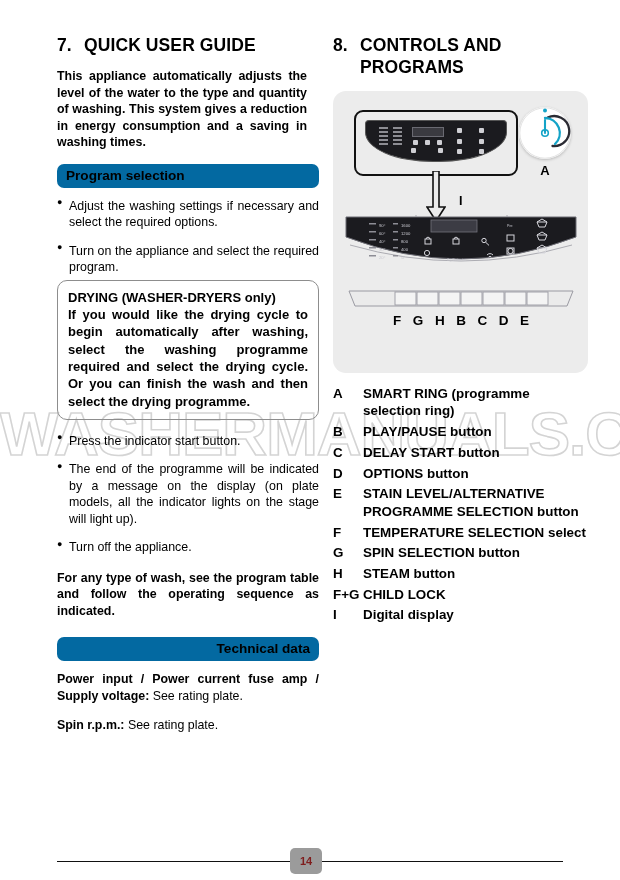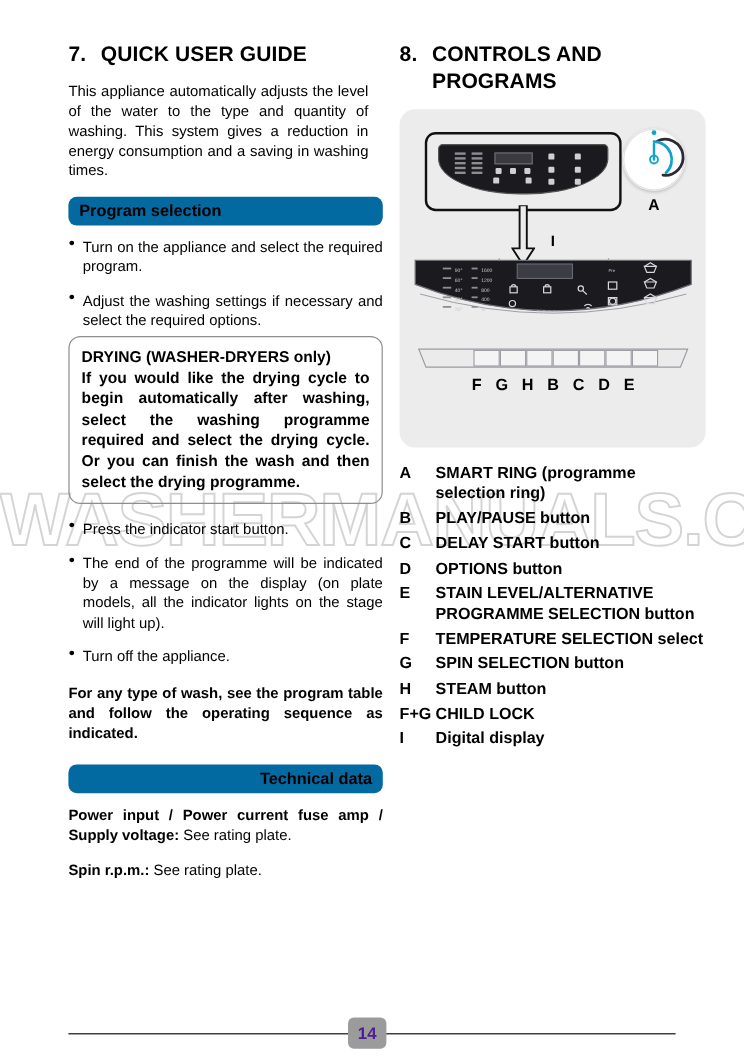--- a/index.html
+++ b/index.html
@@ -72,20 +72,21 @@
     display: inline-block;
     vertical-align: top;
   }
   h1.section-title.right .ttl { width: 205px; }
 
   p.body {
     font-size: 12.4px;
     line-height: 1.33;
     margin: 0 12px 13px 0;
     text-align: justify;
+    font-weight: bold;
   }
 
   .bar {
     background: #0369a1;
     border-radius: 7px;
     padding: 4px 9px 5px 9px;
     font-size: 13.6px;
     font-weight: bold;
     margin: 4px 0 10px 0;
   }
@@ -304,22 +305,22 @@
     background: #111;
   }
   .footer .pagenum {
     position: absolute;
     left: 290px;
     top: 3px;
     width: 32px;
     height: 26px;
     background: #9b9b9b;
     border-radius: 5px;
-    color: #4c1d95;
-    font-size: 14px;
+    color: #7f1d1d;
+    font-size: 11px;
     font-weight: bold;
     display: flex;
     align-items: center;
     justify-content: center;
   }
 </style>
 </head>
 <body>
 
 <div class="watermark">WASHERMANUALS.COM</div>
@@ -330,22 +331,22 @@
 
     <h1 class="section-title">
       <span class="num">7.</span><span class="ttl">QUICK USER GUIDE</span>
     </h1>
 
     <p class="body">This appliance automatically adjusts the level of the water to the type and quantity of washing. This system gives a reduction in energy consumption and a saving in washing times.</p>
 
     <div class="bar">Program selection</div>
 
     <ul class="bullets">
+      <li>Adjust the washing settings if necessary and select the required options.</li>
       <li>Turn on the appliance and select the required program.</li>
-      <li>Adjust the washing settings if necessary and select the required options.</li>
     </ul>
 
     <div class="notebox">
       <span class="nb-line">DRYING (WASHER-DRYERS only)</span>
       <span>If you would like the drying cycle to begin automatically after washing, select the washing programme required and select the drying cycle. Or you can finish the wash and then select the drying programme.</span>
     </div>
 
     <ul class="bullets">
       <li>Press the indicator start button.</li>
       <li>The end of the programme will be indicated by a message on the display (on plate models, all the indicator lights on the stage will light up).</li>

